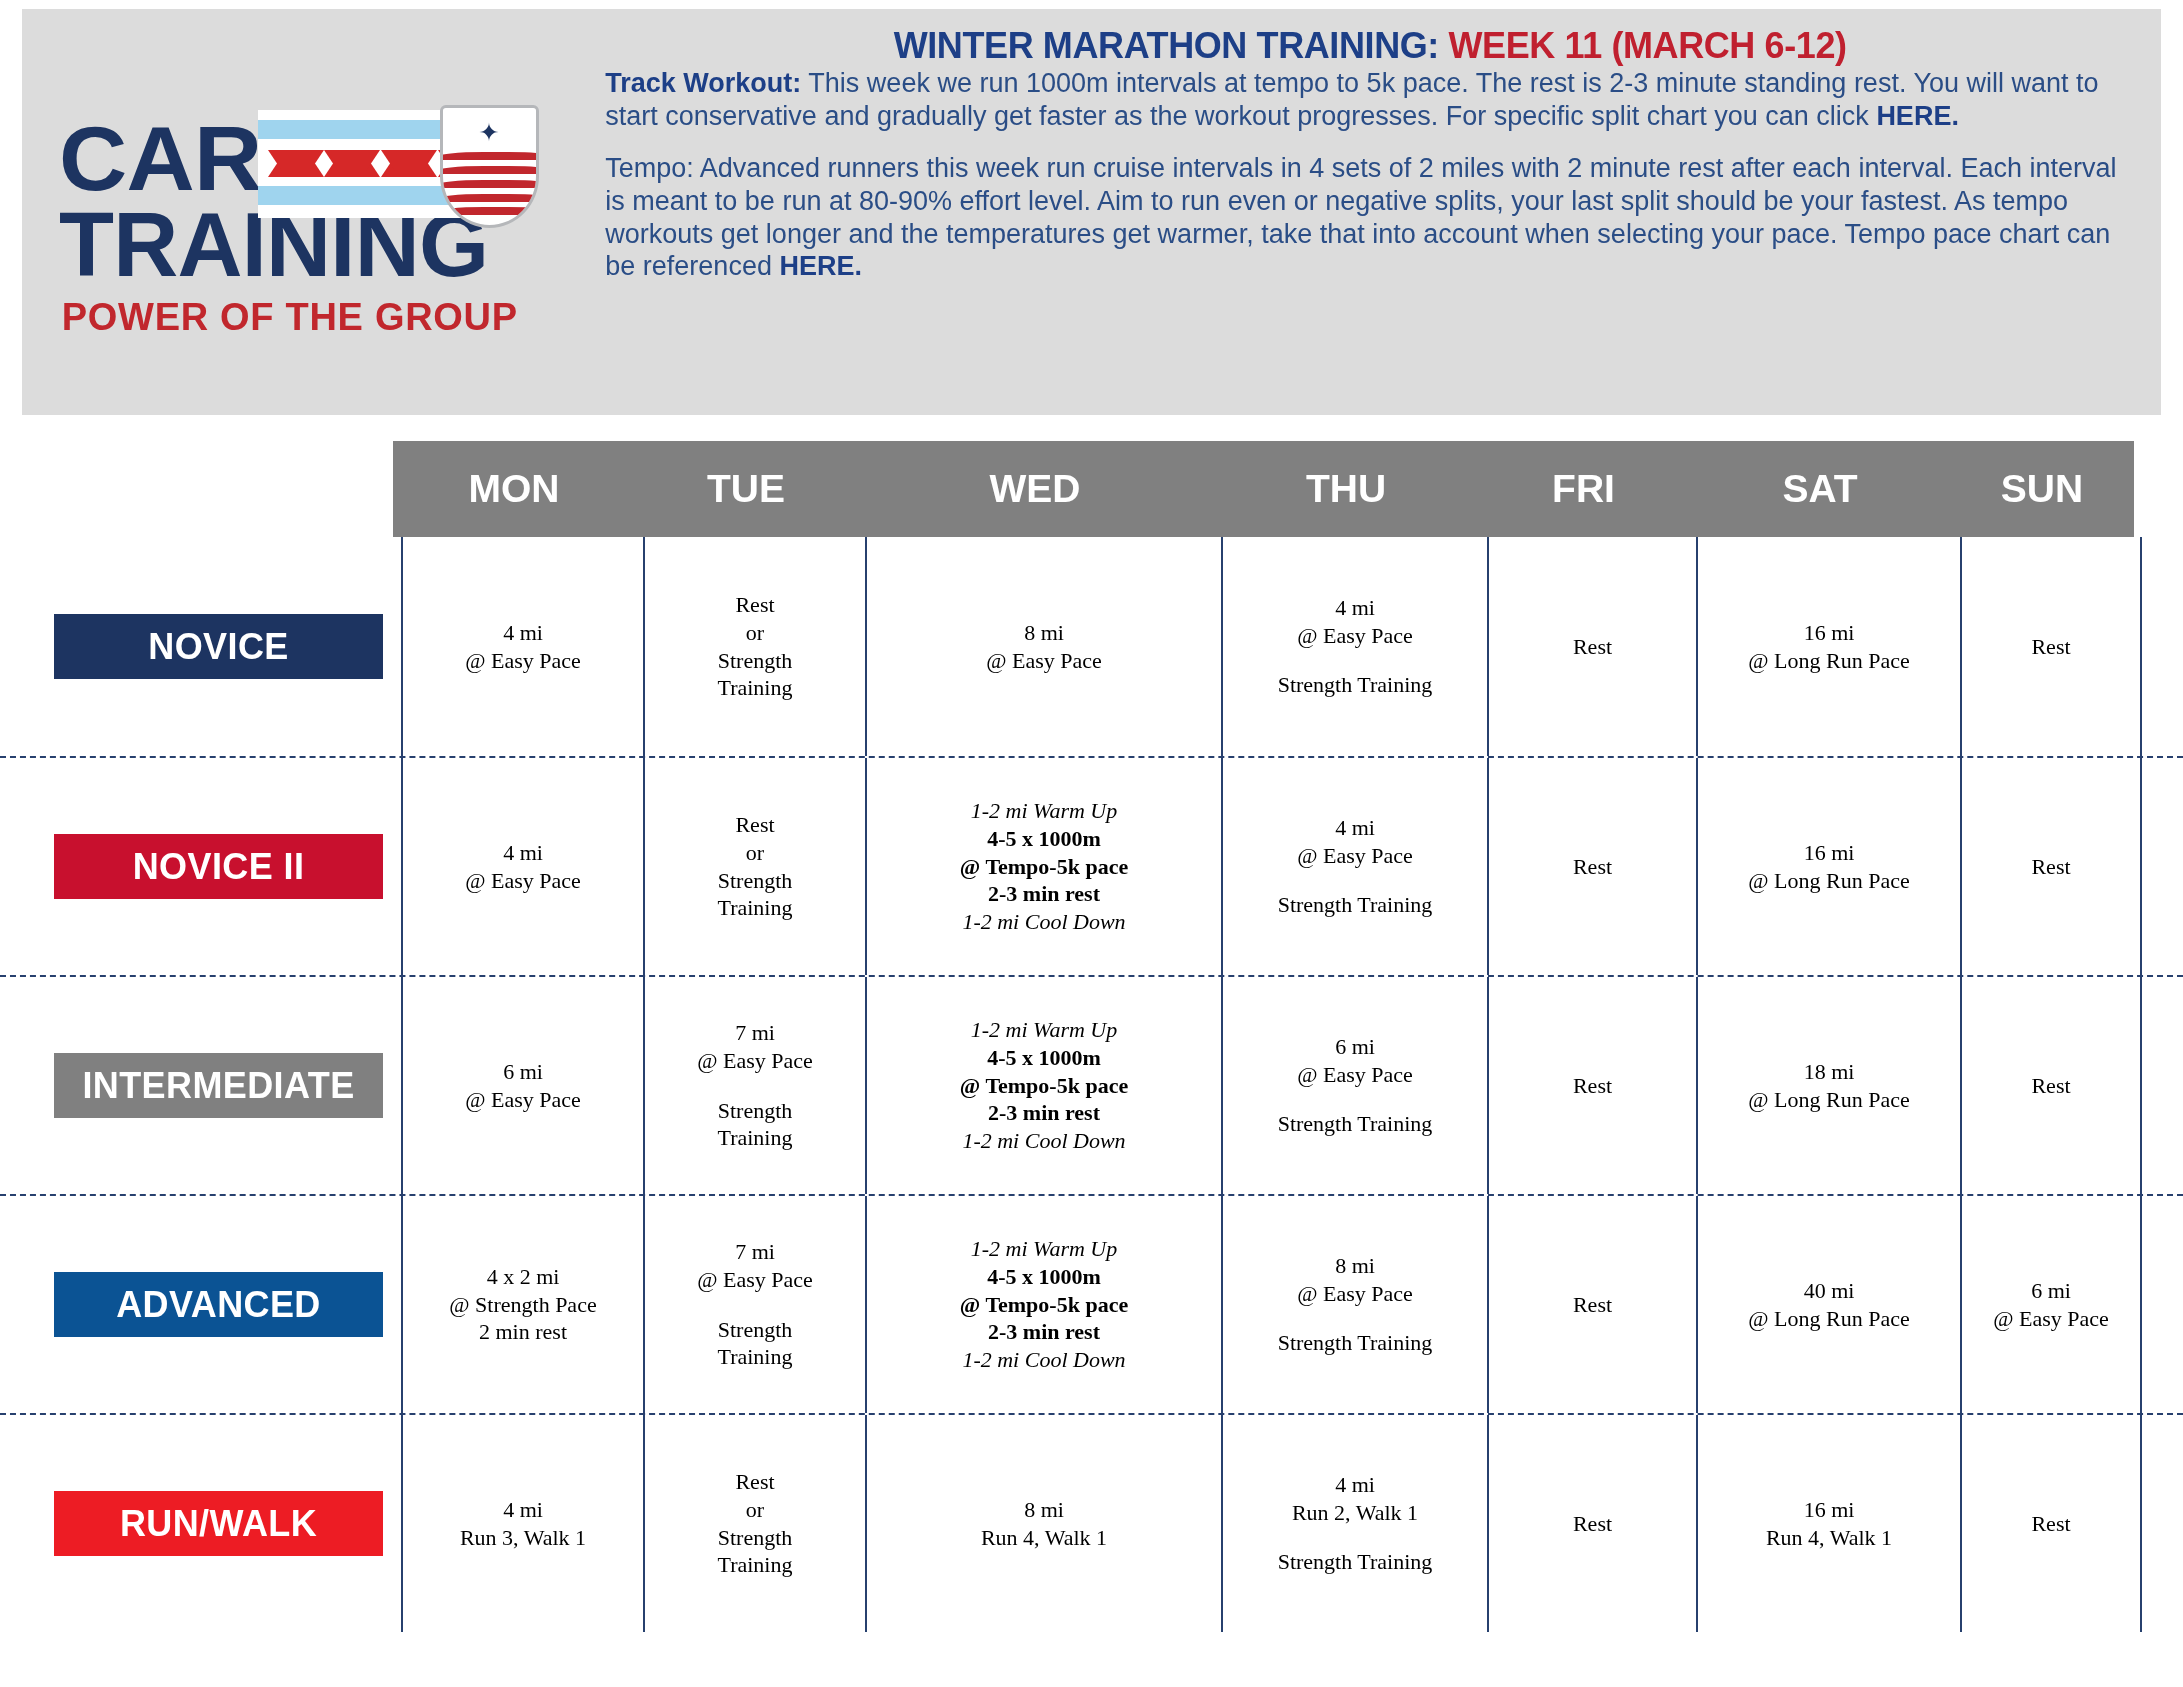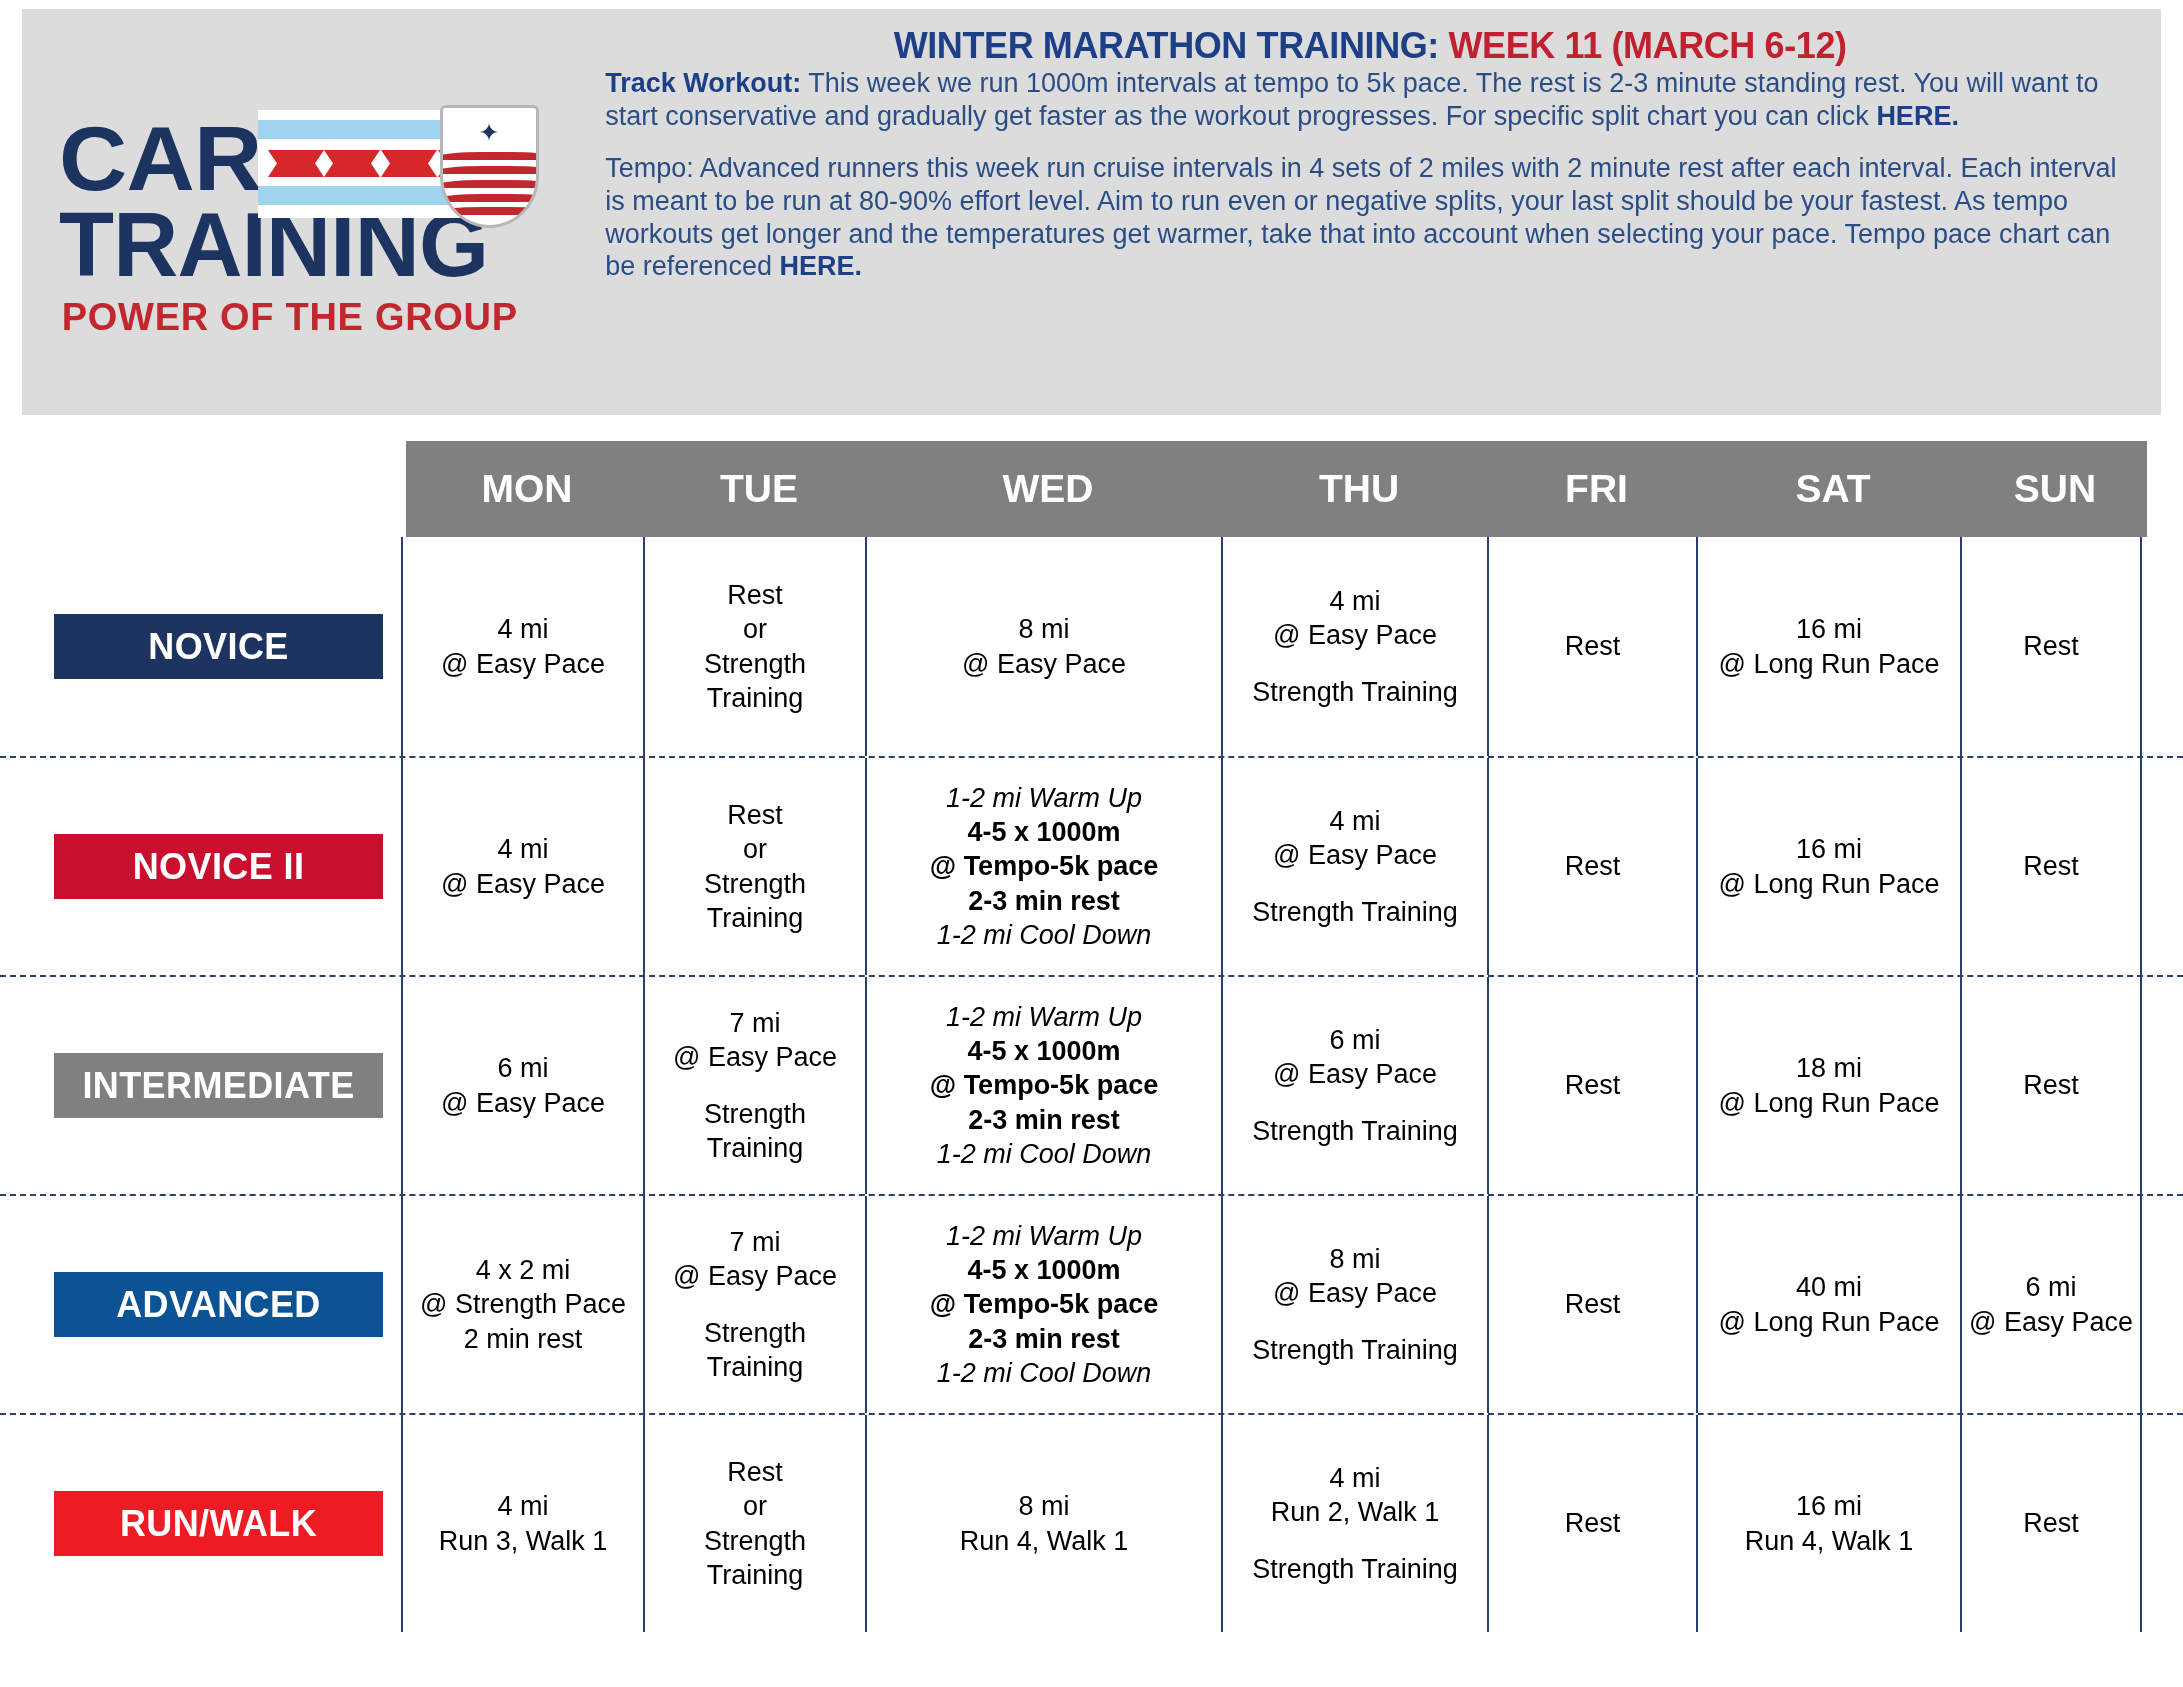--- a/index.html
+++ b/index.html
@@ -97,21 +97,21 @@
   .banner-para {
     font-size: 27px; line-height: 1.22; color:#2a4d86;
     margin-bottom: 19px;
   }
   .banner-para b { font-weight: 800; color:#1d3f87; }
 
   
   .table-area { position:absolute; left: 0; top: 441px; width: 2183px; }
 
   .dayhead {
-    position:absolute; left: 406px; top: 0; width: 1741px; height: 96px;
+    position:absolute; left: 393px; top: 0; width: 1741px; height: 96px;
     background: #808080;
     display:flex;
   }
   .dayhead .dh {
     display:flex; align-items:center; justify-content:center;
     color:#ffffff; font-size: 39px; font-weight: 800; letter-spacing: 0px;
   }
 
   .grid { position:absolute; left:0; top:96px; width: 2183px; }
 
@@ -133,21 +133,21 @@
   .lvl-inter    { background:#808080; }
   .lvl-adv      { background:#0b5394; }
   .lvl-runwalk  { background:#ed1c24; }
 
   .cells { flex:1; display:flex; border-left: 2.9px solid #27406e; }
   .cell {
     display:flex; flex-direction:column; align-items:center; justify-content:center;
     border-right: 2.9px solid #27406e;
     padding: 10.2px 4.4px;
     color:#000;
-    font-size: 27px; line-height: 1.26;
+    font-size: 22px; line-height: 1.26; font-family: Liberation Serif, serif;
   }
   .cell:last-child { border-right: 2.9px solid #27406e; }
   .cell .ln { display:block; white-space: nowrap; }
   .cell .gap { height: 22px; }
   .cell .it  { font-style: italic; }
   .cell .bd  { font-weight: 800; }
 
   
   .c0 { width: 242px; }
   .c1 { width: 222px; }

